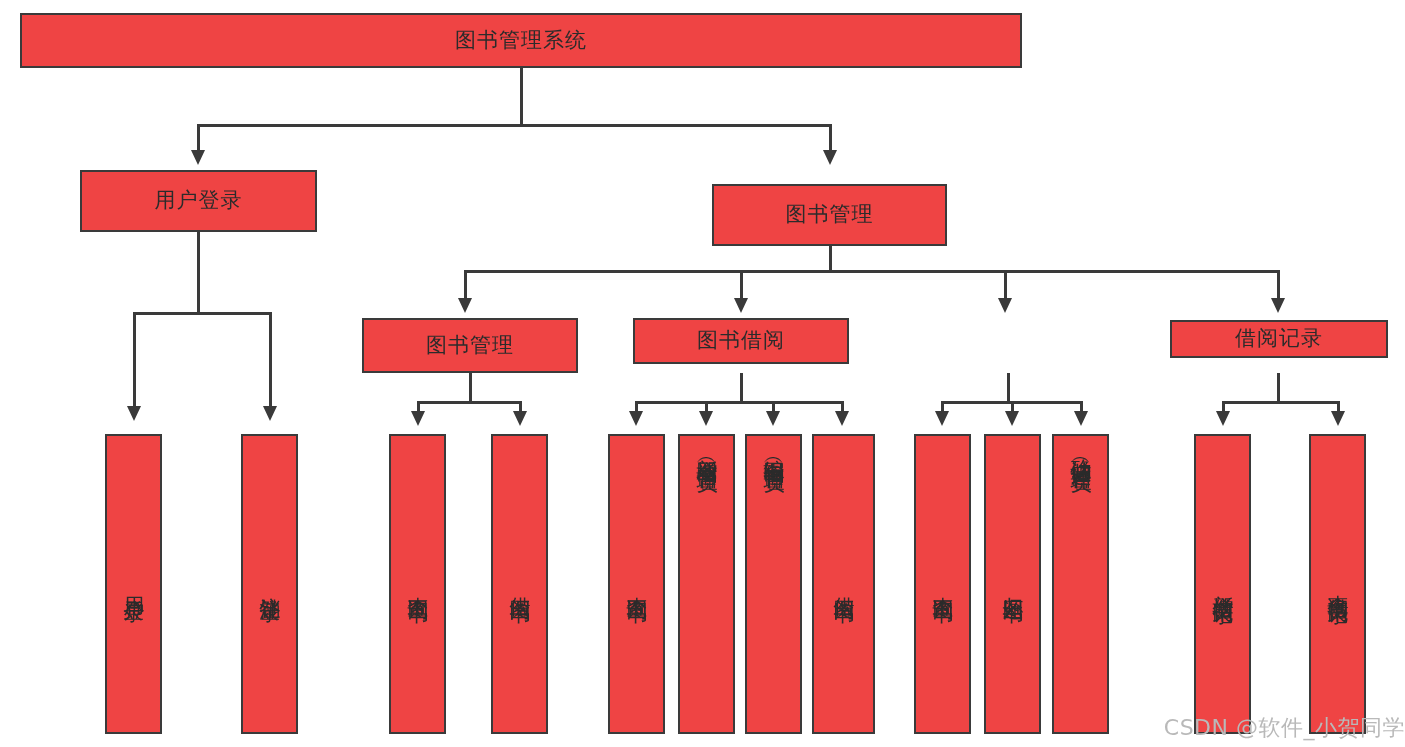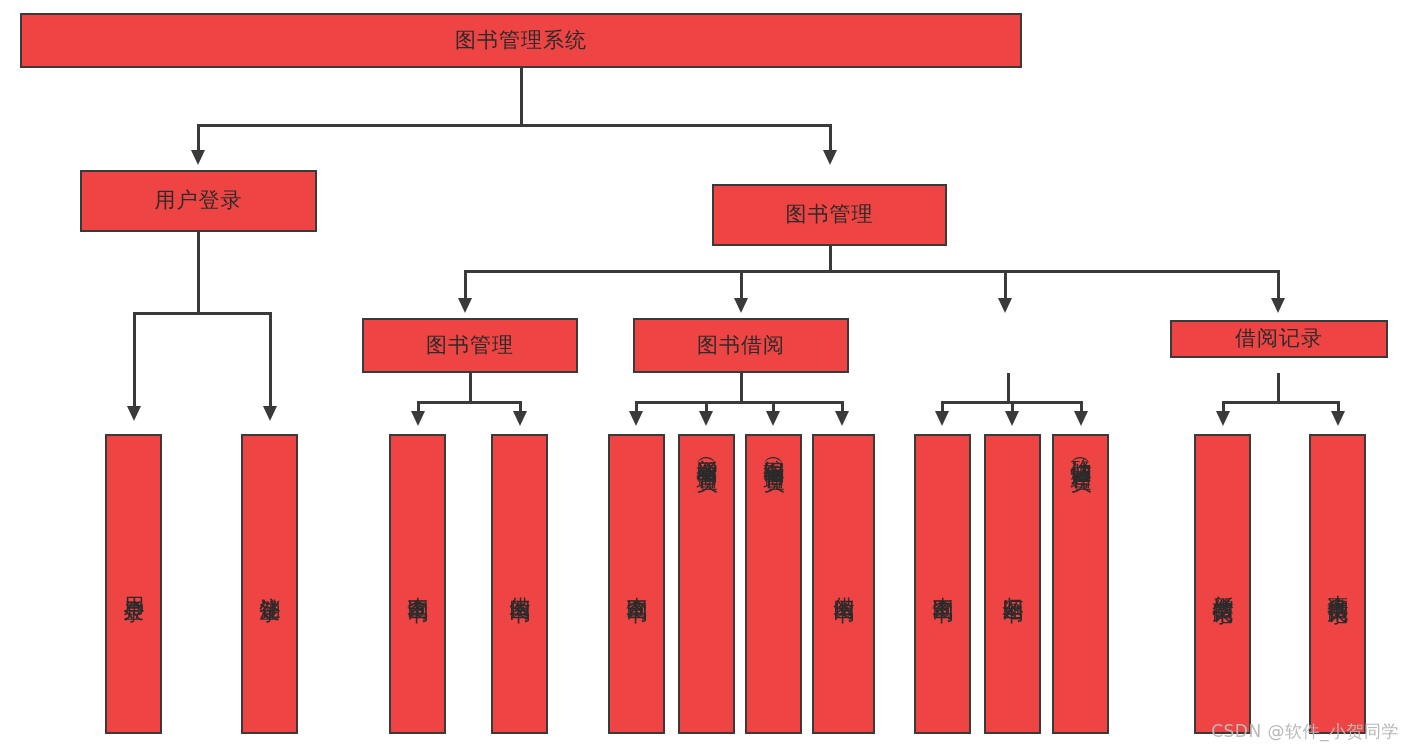--- a/index.html
+++ b/index.html
@@ -58,23 +58,23 @@
     width:0;height:0;
     border-left:7px solid transparent;
     border-right:7px solid transparent;
     border-top:15px solid #3a3a3a;
     z-index:2;
   }
 
   
   #watermark{
     position:absolute;
-    right:6px;
+    right:0;
     bottom:4px;
-    font-size:17px;
+    font-size:22px;
     color:#b9b9b9;
     letter-spacing:0.5px;
     z-index:5;
     white-space:nowrap;
     font-family:"DejaVu Sans","Liberation Sans",sans-serif;
   }
 </style>
 </head>
 <body>
 
@@ -120,21 +120,21 @@
 
   <div class="line vert" style="left:1004px;top:270px;height:32px;"></div>
   <div class="arrow" style="left:998px;top:298px;"></div>
 
   <div class="line vert" style="left:1277px;top:270px;height:32px;"></div>
   <div class="arrow" style="left:1271px;top:298px;"></div>
 
   <div class="node h" style="left:362px;top:318px;width:216px;height:55px;">
     <span>图书管理</span>
   </div>
-  <div class="node h" style="left:633px;top:318px;width:216px;height:55px;">
+  <div class="node h" style="left:633px;top:318px;width:216px;height:46px;">
     <span>图书借阅</span>
   </div>
   <div class="node h" style="left:1170px;top:320px;width:218px;height:38px;">
     <span>借阅记录</span>
   </div>
 
   <div class="line vert" style="left:469px;top:373px;height:30px;"></div>
   <div class="line horz" style="left:417px;top:401px;width:105px;height:3px;"></div>
   <div class="line vert" style="left:417px;top:401px;height:14px;"></div>
   <div class="arrow" style="left:411px;top:411px;"></div>

